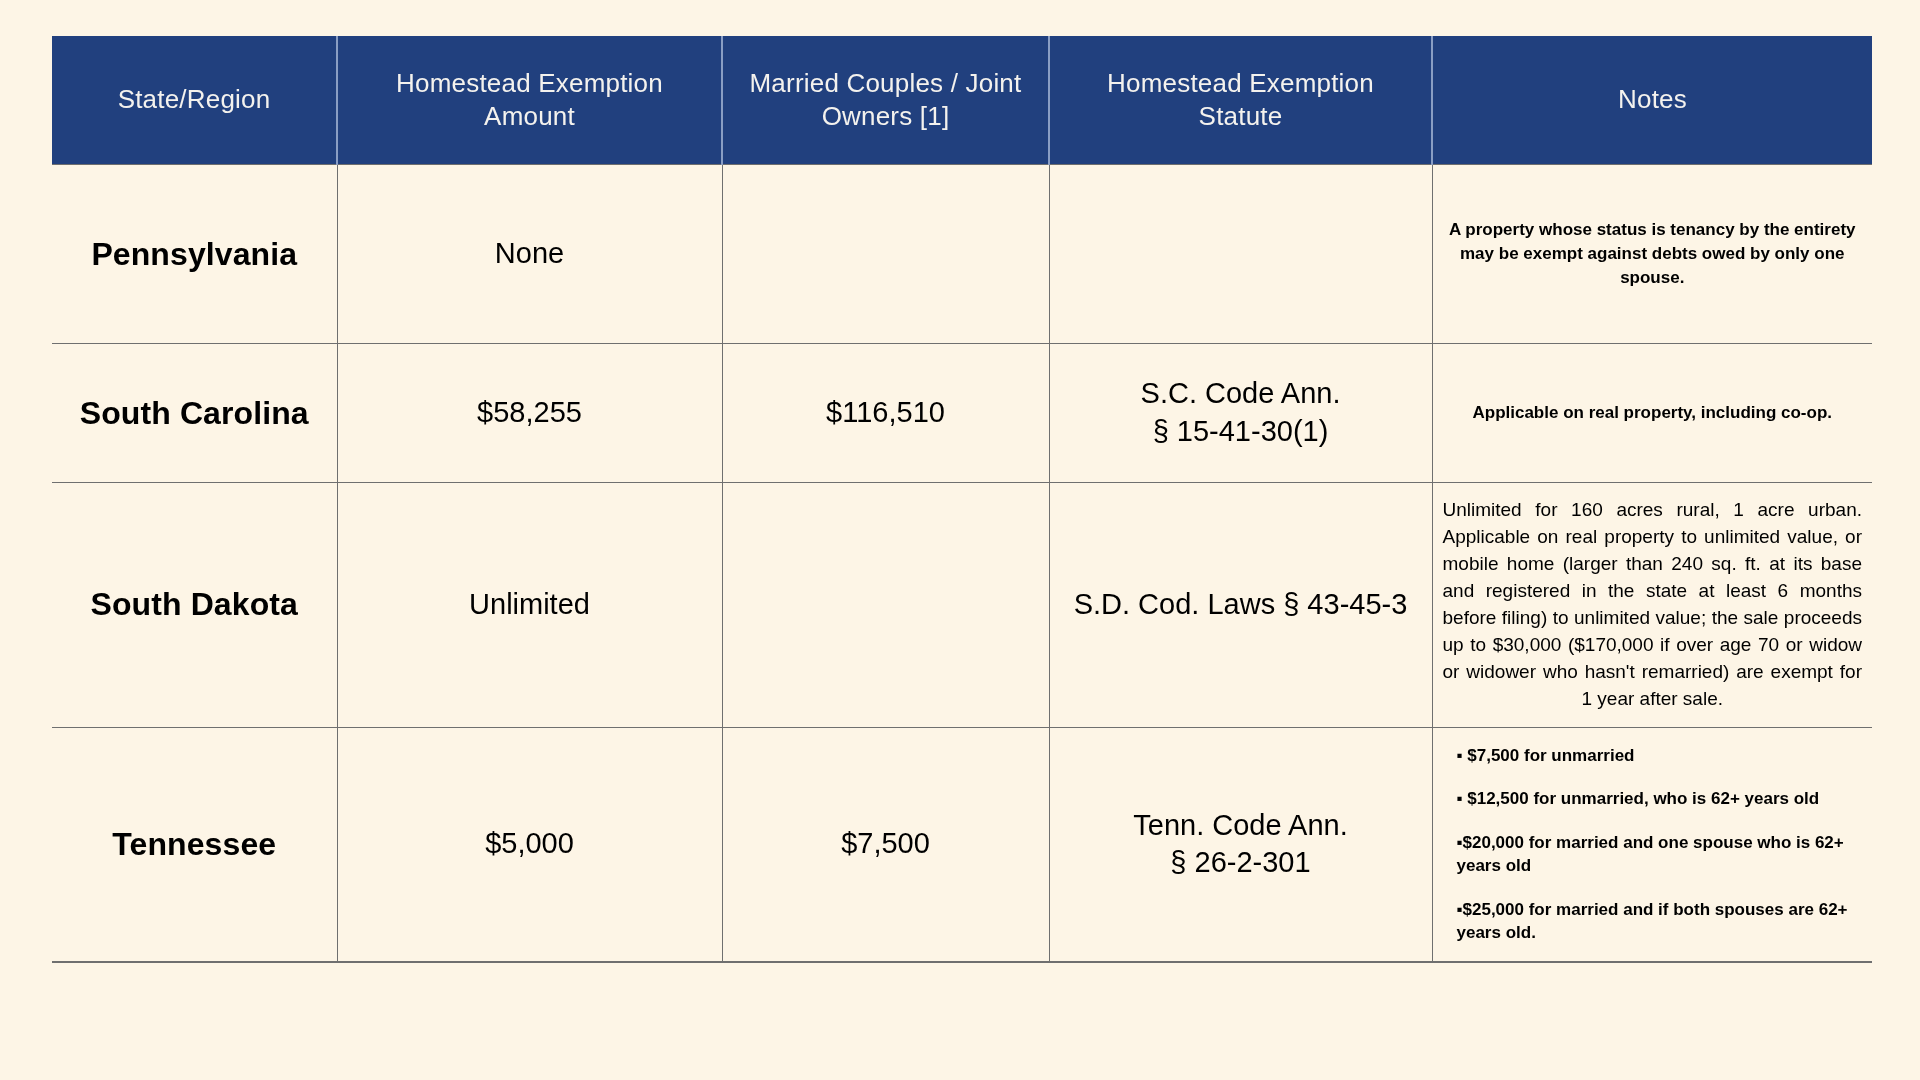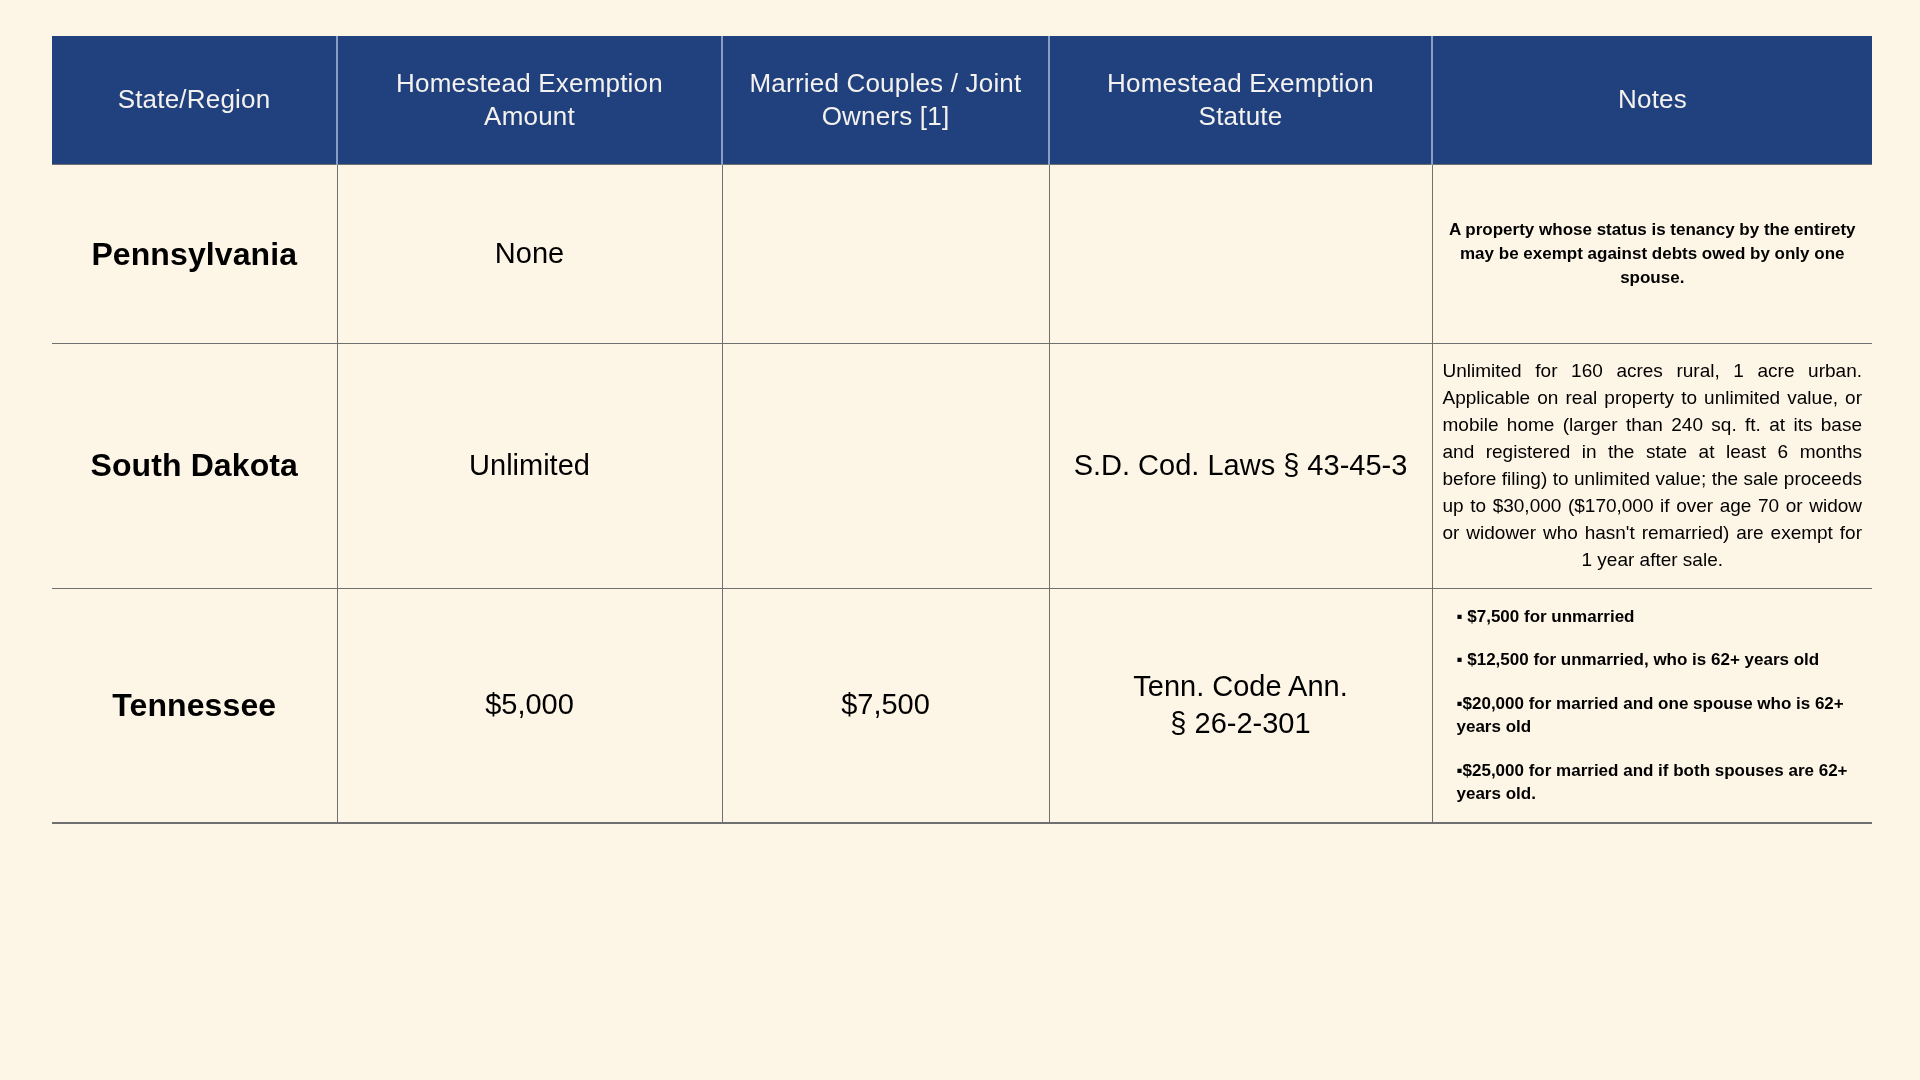--- a/index.html
+++ b/index.html
@@ -151,20 +151,30 @@
 
         <tr class="r-penn">
           <td class="cell-state">Pennsylvania</td>
           <td class="cell-amount">None</td>
           <td class="cell-married"></td>
           <td class="cell-statute"></td>
           <td class="cell-notes">A property whose status is tenancy by the entirety may be exempt against debts owed by only one spouse.</td>
         </tr>
 
 
+        <tr class="r-sc">
+          <td class="cell-state">South Carolina</td>
+          <td class="cell-amount">$58,255</td>
+          <td class="cell-married">$116,510</td>
+          <td class="cell-statute">
+            <span>S.C. Code Ann.</span><br>
+            <span>§ 15-41-30(1)</span>
+          </td>
+          <td class="cell-notes">Applicable on real property, including co-op.</td>
+        </tr>
 
         <tr class="r-sd">
           <td class="cell-state">South Dakota</td>
           <td class="cell-amount">Unlimited</td>
           <td class="cell-married"></td>
           <td class="cell-statute">S.D. Cod. Laws § 43-45-3</td>
           <td class="cell-notes justified">Unlimited for 160 acres rural, 1 acre urban. Applicable on real property to unlimited value, or mobile home (larger than 240 sq. ft. at its base and registered in the state at least 6 months before filing) to unlimited value; the sale proceeds up to $30,000 ($170,000 if over age 70 or widow or widower who hasn't remarried) are exempt for 1 year after sale.</td>
         </tr>
 
         <tr class="r-tn">

